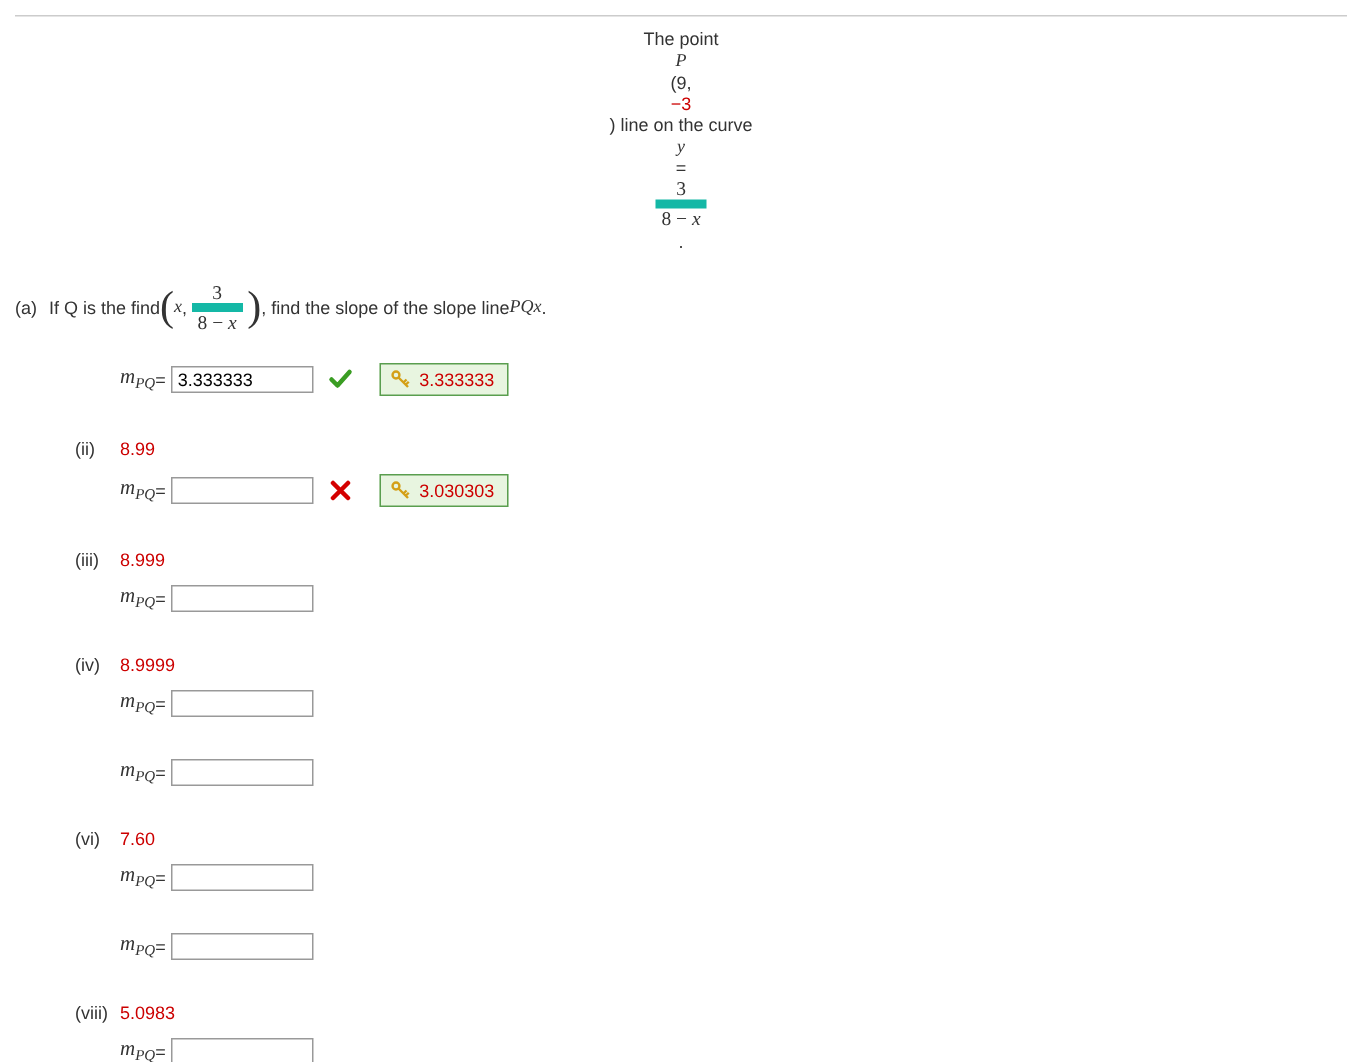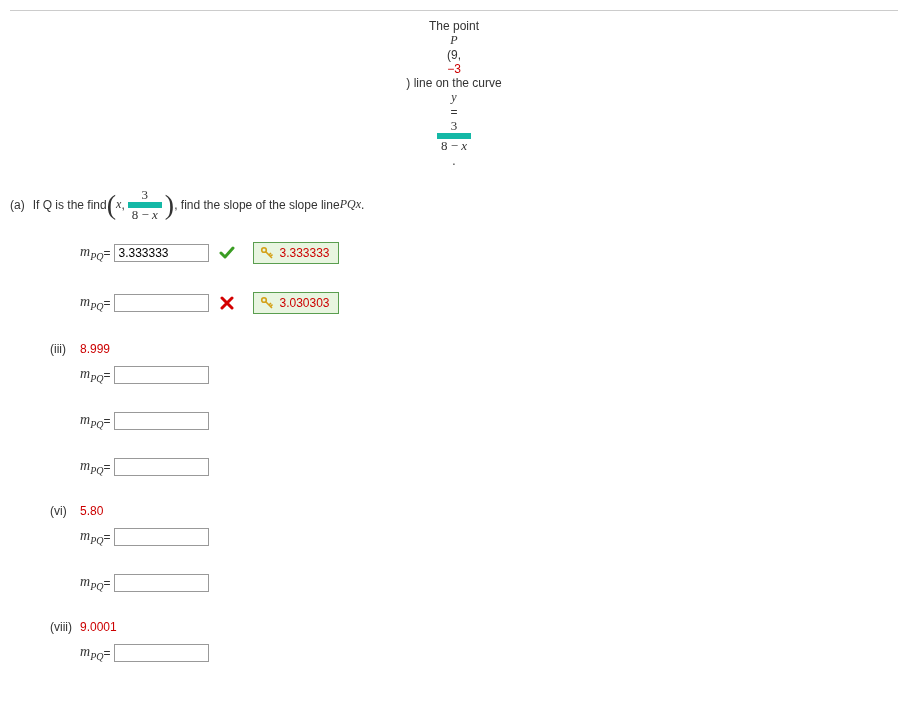--- a/index.html
+++ b/index.html
@@ -181,20 +181,21 @@
               <svg width="14" height="14" viewBox="0 0 14 14">
                 <circle cx="4" cy="4" r="2.3" fill="none" stroke="#d4a017" stroke-width="1.6"></circle>
                 <path d="M5.5 5.5 L12 12 M9 9 L11 7 M10.5 10.5 L12.5 8.5" stroke="#d4a017" stroke-width="1.6" fill="none"></path>
               </svg>
             </span>
             <span>3.333333</span>
           </span>
         </div>
       </div>
       <div class="sub-item">
+        <div><span class="sub-label">(ii)</span><span class="x-value">8.99</span></div>
         <div class="answer-line">
           <span class="mPQ"><span>m</span><sub>PQ</sub></span>
           <span> = </span>
           <input type="text" class="answer-input" style="">
           <span class="result-icon">
             <svg width="14" height="14" viewBox="0 0 14 14">
               <path d="M2 2 L12 12 M12 2 L2 12" stroke="#d40000" stroke-width="3" fill="none" stroke-linecap="round"></path>
             </svg>
           </span>
           <span class="answer-box">
@@ -210,50 +211,51 @@
       </div>
       <div class="sub-item">
         <div><span class="sub-label">(iii)</span><span class="x-value">8.999</span></div>
         <div class="answer-line">
           <span class="mPQ"><span>m</span><sub>PQ</sub></span>
           <span> = </span>
           <input type="text" class="answer-input" style="">
         </div>
       </div>
       <div class="sub-item">
-        <div class="answer-line">
-          <span class="mPQ"><span>m</span><sub>PQ</sub></span>
-          <span> = </span>
-          <input type="text" class="answer-input" style="">
-        </div>
-      </div>
-      <div class="sub-item">
-        <div class="answer-line">
-          <span class="mPQ"><span>m</span><sub>PQ</sub></span>
-          <span> = </span>
-          <input type="text" class="answer-input" style="">
-        </div>
-      </div>
-      <div class="sub-item">
-        <div><span class="sub-label">(vi)</span><span class="x-value">5.80</span></div>
-        <div class="answer-line">
-          <span class="mPQ"><span>m</span><sub>PQ</sub></span>
-          <span> = </span>
-          <input type="text" class="answer-input" style="">
-        </div>
-      </div>
-      <div class="sub-item">
-        <div class="answer-line">
-          <span class="mPQ"><span>m</span><sub>PQ</sub></span>
-          <span> = </span>
-          <input type="text" class="answer-input" style="">
-        </div>
-      </div>
-      <div class="sub-item">
-        <div><span class="sub-label">(viii)</span><span class="x-value">9.0001</span></div>
+        <div><span class="sub-label">(iv)</span><span class="x-value">8.9999</span></div>
+        <div class="answer-line">
+          <span class="mPQ"><span>m</span><sub>PQ</sub></span>
+          <span> = </span>
+          <input type="text" class="answer-input" style="">
+        </div>
+      </div>
+      <div class="sub-item">
+        <div class="answer-line">
+          <span class="mPQ"><span>m</span><sub>PQ</sub></span>
+          <span> = </span>
+          <input type="text" class="answer-input" style="">
+        </div>
+      </div>
+      <div class="sub-item">
+        <div><span class="sub-label">(vi)</span><span class="x-value">7.60</span></div>
+        <div class="answer-line">
+          <span class="mPQ"><span>m</span><sub>PQ</sub></span>
+          <span> = </span>
+          <input type="text" class="answer-input" style="">
+        </div>
+      </div>
+      <div class="sub-item">
+        <div class="answer-line">
+          <span class="mPQ"><span>m</span><sub>PQ</sub></span>
+          <span> = </span>
+          <input type="text" class="answer-input" style="">
+        </div>
+      </div>
+      <div class="sub-item">
+        <div><span class="sub-label">(viii)</span><span class="x-value">5.0983</span></div>
         <div class="answer-line">
           <span class="mPQ"><span>m</span><sub>PQ</sub></span>
           <span> = </span>
           <input type="text" class="answer-input" style="">
         </div>
       </div>
     </div>
 </div>
 
 </body></html>

